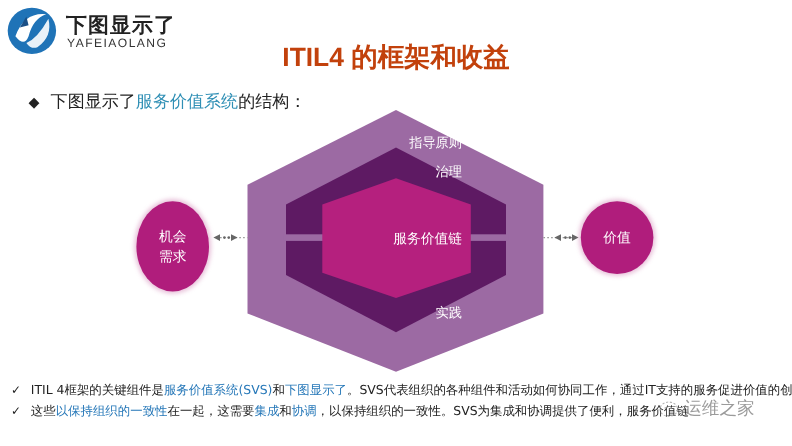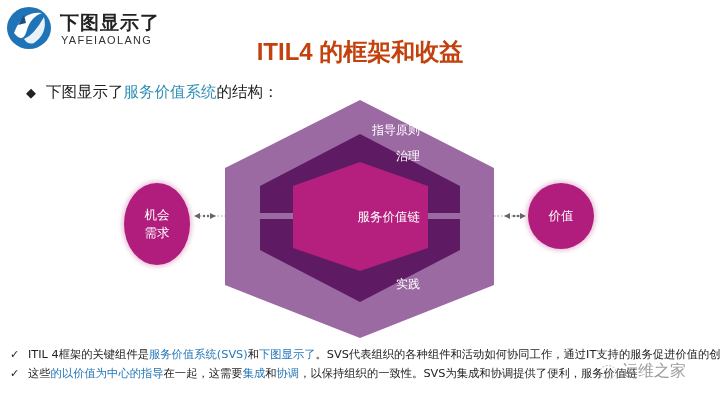--- a/index.html
+++ b/index.html
@@ -87,21 +87,21 @@
   </div>
 </div>
 
 <div class="bullets">
   <div class="bullet">
     <span class="check">✓</span>
     <span>ITIL 4框架的关键组件是</span><span class="hl">服务价值系统(SVS)</span><span>和</span><span class="hl">下图显示了</span><span>。SVS代表组织的各种组件和活动如何协同工作，通过IT支持的服务促进价值的创造。</span>
   </div>
   <div class="bullet">
     <span class="check">✓</span>
-    <span>这些</span><span class="hl">的以价值为中心的指导</span><span>在一起，这需要</span><span class="hl">集成</span><span>和</span><span class="hl">协调</span><span>，以保持组织的一致性。SVS为集成和协调提供了便利，服务价值链</span>
+    <span>这些</span><span class="hl">以保持组织的一致性</span><span>在一起，这需要</span><span class="hl">集成</span><span>和</span><span class="hl">协调</span><span>，以保持组织的一致性。SVS为集成和协调提供了便利，服务价值链</span>
   </div>
 </div>
 
 <div class="watermark">
   <svg class="wm-icon" viewBox="0 0 20 16">
     <ellipse cx="10" cy="8" rx="8" ry="6.5" fill="none" stroke="#aaa" stroke-width="1" stroke-dasharray="2,1.5"></ellipse>
     <circle cx="7" cy="7" r="0.9" fill="#aaa"></circle>
     <circle cx="12" cy="7" r="0.9" fill="#aaa"></circle>
   </svg>
   <span>运维之家</span>

